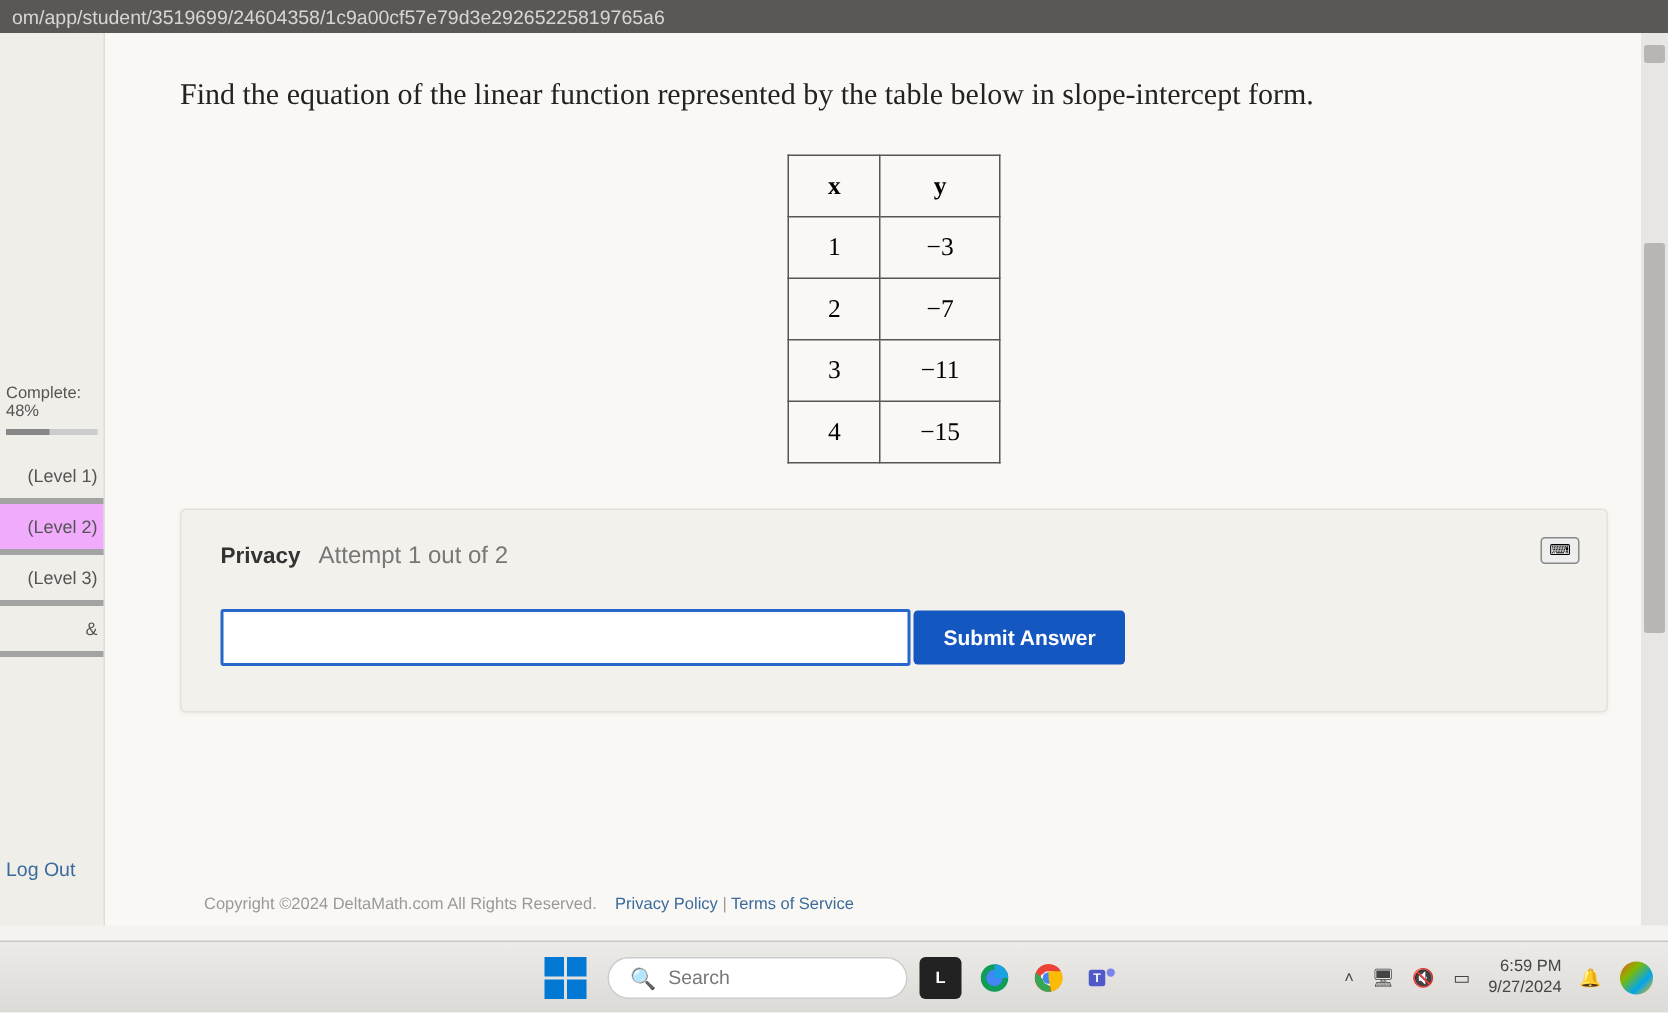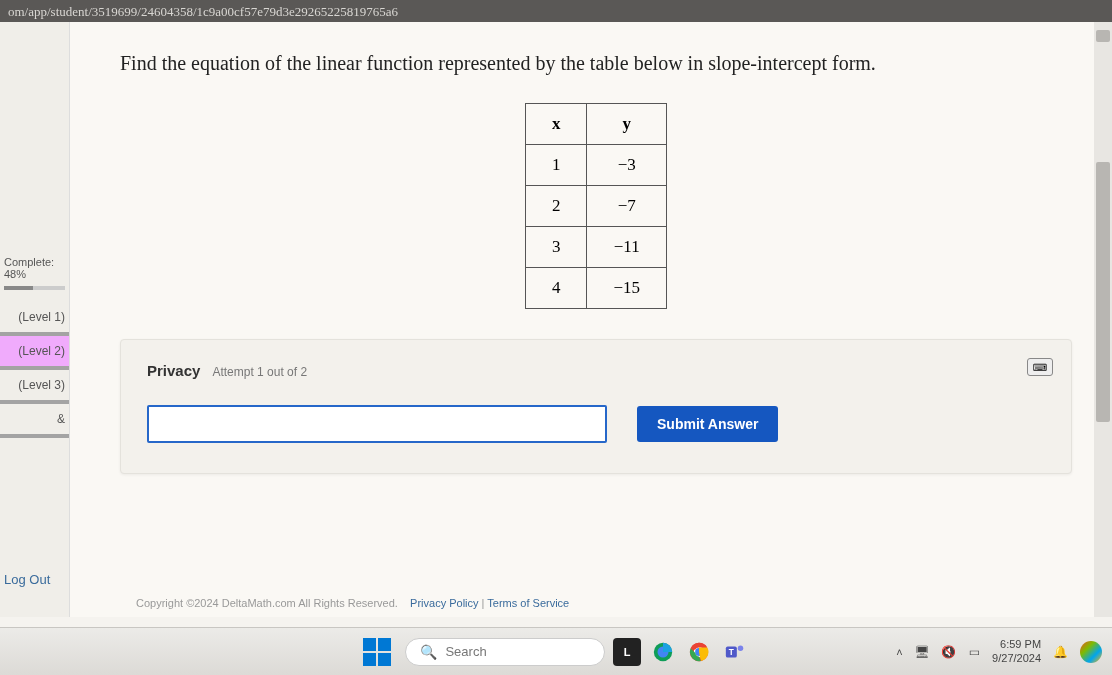--- a/index.html
+++ b/index.html
@@ -7,21 +7,21 @@
       font-family: Georgia, 'Times New Roman', serif;
       background: #f5f3ef;
       width: 1112px;
       height: 675px;
       overflow: hidden;
       position: relative;
     }
     .url-bar {
       background: #5a5856;
       color: #d8d6d2;
-      font-family: Liberation Serif, serif;
+      font-family: Liberation Sans, sans-serif;
       font-size: 13px;
       padding: 4px 8px;
       height: 22px;
       overflow: hidden;
     }
     .main-area {
       display: flex;
       height: 595px;
       background: #faf8f4;
     }
@@ -112,42 +112,42 @@
       gap: 12px;
       margin-bottom: 26px;
     }
     .answer-label {
       font-weight: bold;
       font-size: 15px;
       font-family: Arial, sans-serif;
       color: #333;
     }
     .attempt-label {
-      font-size: 12px;
+      font-size: 16px;
       color: #777;
       font-family: Arial, sans-serif;
     }
     .keyboard-icon {
       position: absolute;
       top: 18px;
       right: 18px;
       width: 26px;
       height: 18px;
       border: 1px solid #888;
       border-radius: 3px;
       background: #eee;
       display: flex;
       align-items: center;
       justify-content: center;
       font-size: 10px;
       cursor: pointer;
     }
     .answer-row {
       display: flex;
-      gap: 30px;
+      gap: 2px;
       align-items: center;
     }
     .answer-input {
       flex: 0 0 460px;
       height: 38px;
       border: 2px solid #2667c9;
       border-radius: 2px;
       padding: 6px 10px;
       font-size: 15px;
       background: #fff;

